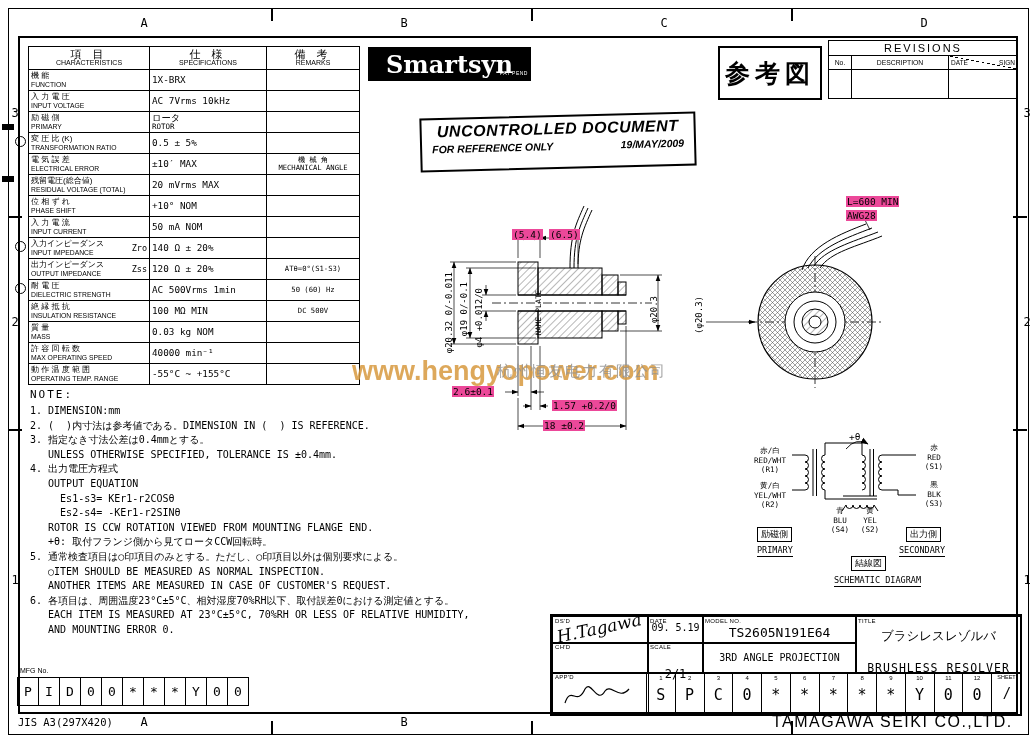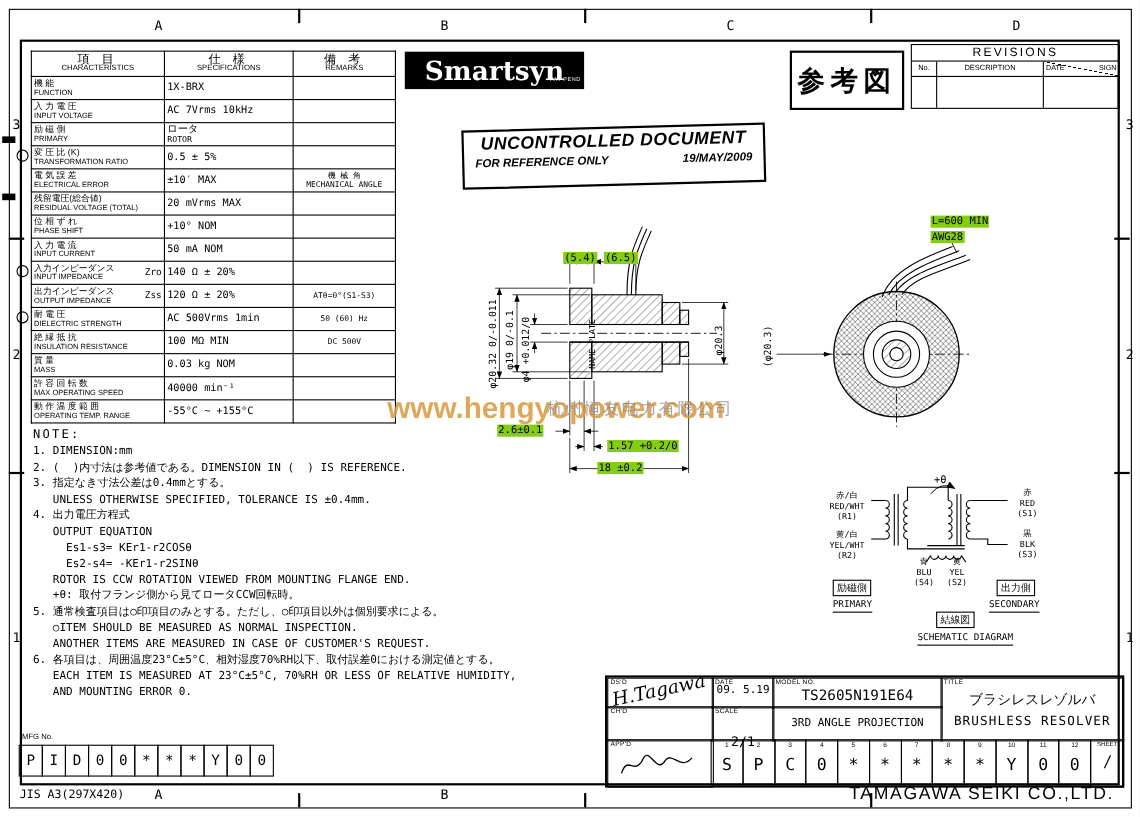--- a/index.html
+++ b/index.html
@@ -48,21 +48,21 @@
   #rev .hr>div{border-right:1px solid #000;font-size:6.8px;text-align:center;height:13px;line-height:13px}
   #rev .er>div{border-right:1px solid #000;height:28px}
   #rev .c-no{width:22px}
   #rev .c-desc{width:96px}
   #rev .c-ds{flex:1;position:relative;border-right:none !important;
      background:linear-gradient(to top right,transparent 49%,#000 49%,#000 51%,transparent 51%)}
   #rev .c-ds .d{position:absolute;left:2px;top:0;font-size:6.5px}
   #rev .c-ds .s{position:absolute;right:2px;bottom:0;font-size:6.5px}
   #rev .hr{border-bottom:1px solid #000}
   
-  .dlab{position:absolute;font-family:"DejaVu Sans Mono",monospace;font-size:9.5px;background:#84cc16;
+  .dlab{position:absolute;font-family:"DejaVu Sans Mono",monospace;font-size:9.5px;background:#ec4899;
         padding:0 1px;white-space:nowrap;line-height:11px}
   .vlab{position:absolute;writing-mode:vertical-rl;transform:rotate(180deg);
         font-family:"DejaVu Sans Mono",monospace;font-size:9px;white-space:nowrap;line-height:12px}
   
   #notes{left:30px;top:388px;width:715px}
   #notes .nh{font-family:"DejaVu Sans Mono",monospace;font-size:11px;letter-spacing:2px;margin-bottom:3px}
   .note-line{white-space:pre;font-family:"DejaVu Sans Mono",monospace;font-size:10px;line-height:14.6px}
   
   .sch{position:absolute;text-align:center;font-family:"DejaVu Sans Mono",monospace;
        font-size:7.6px;line-height:9.5px;white-space:nowrap}
@@ -641,21 +641,21 @@
     <div class="tcell" style="left:95px;top:26px;width:55px;height:30px">
       <span class="tlab">SCALE</span>
       <div class="mono" style="text-align:center;font-size:12px;margin-top:24px">2/1</div>
     </div>
     <div class="tcell" style="left:150px;top:26px;width:153px;height:30px">
       <div class="mono" style="text-align:center;font-size:10px;margin-top:9px">3RD ANGLE PROJECTION</div>
     </div>
     <div class="tcell" style="left:303px;top:0;width:165px;height:56px">
       <span class="tlab">TITLE</span>
       <div style="text-align:center;font-size:12.5px;margin-top:11px">ブラシレスレゾルバ</div>
-      <div class="mono" style="text-align:center;font-size:11.5px;margin-top:3px;letter-spacing:1px">BRUSHLESS RESOLVER</div>
+      <div class="mono" style="text-align:center;font-size:11.5px;margin-top:16px;letter-spacing:1px">BRUSHLESS RESOLVER</div>
     </div>
     <div class="pcells">
 
         <div class="pc">
           <span class="n">1</span>
           <span class="c">S</span>
         </div>
 
         <div class="pc">
           <span class="n">2</span>

